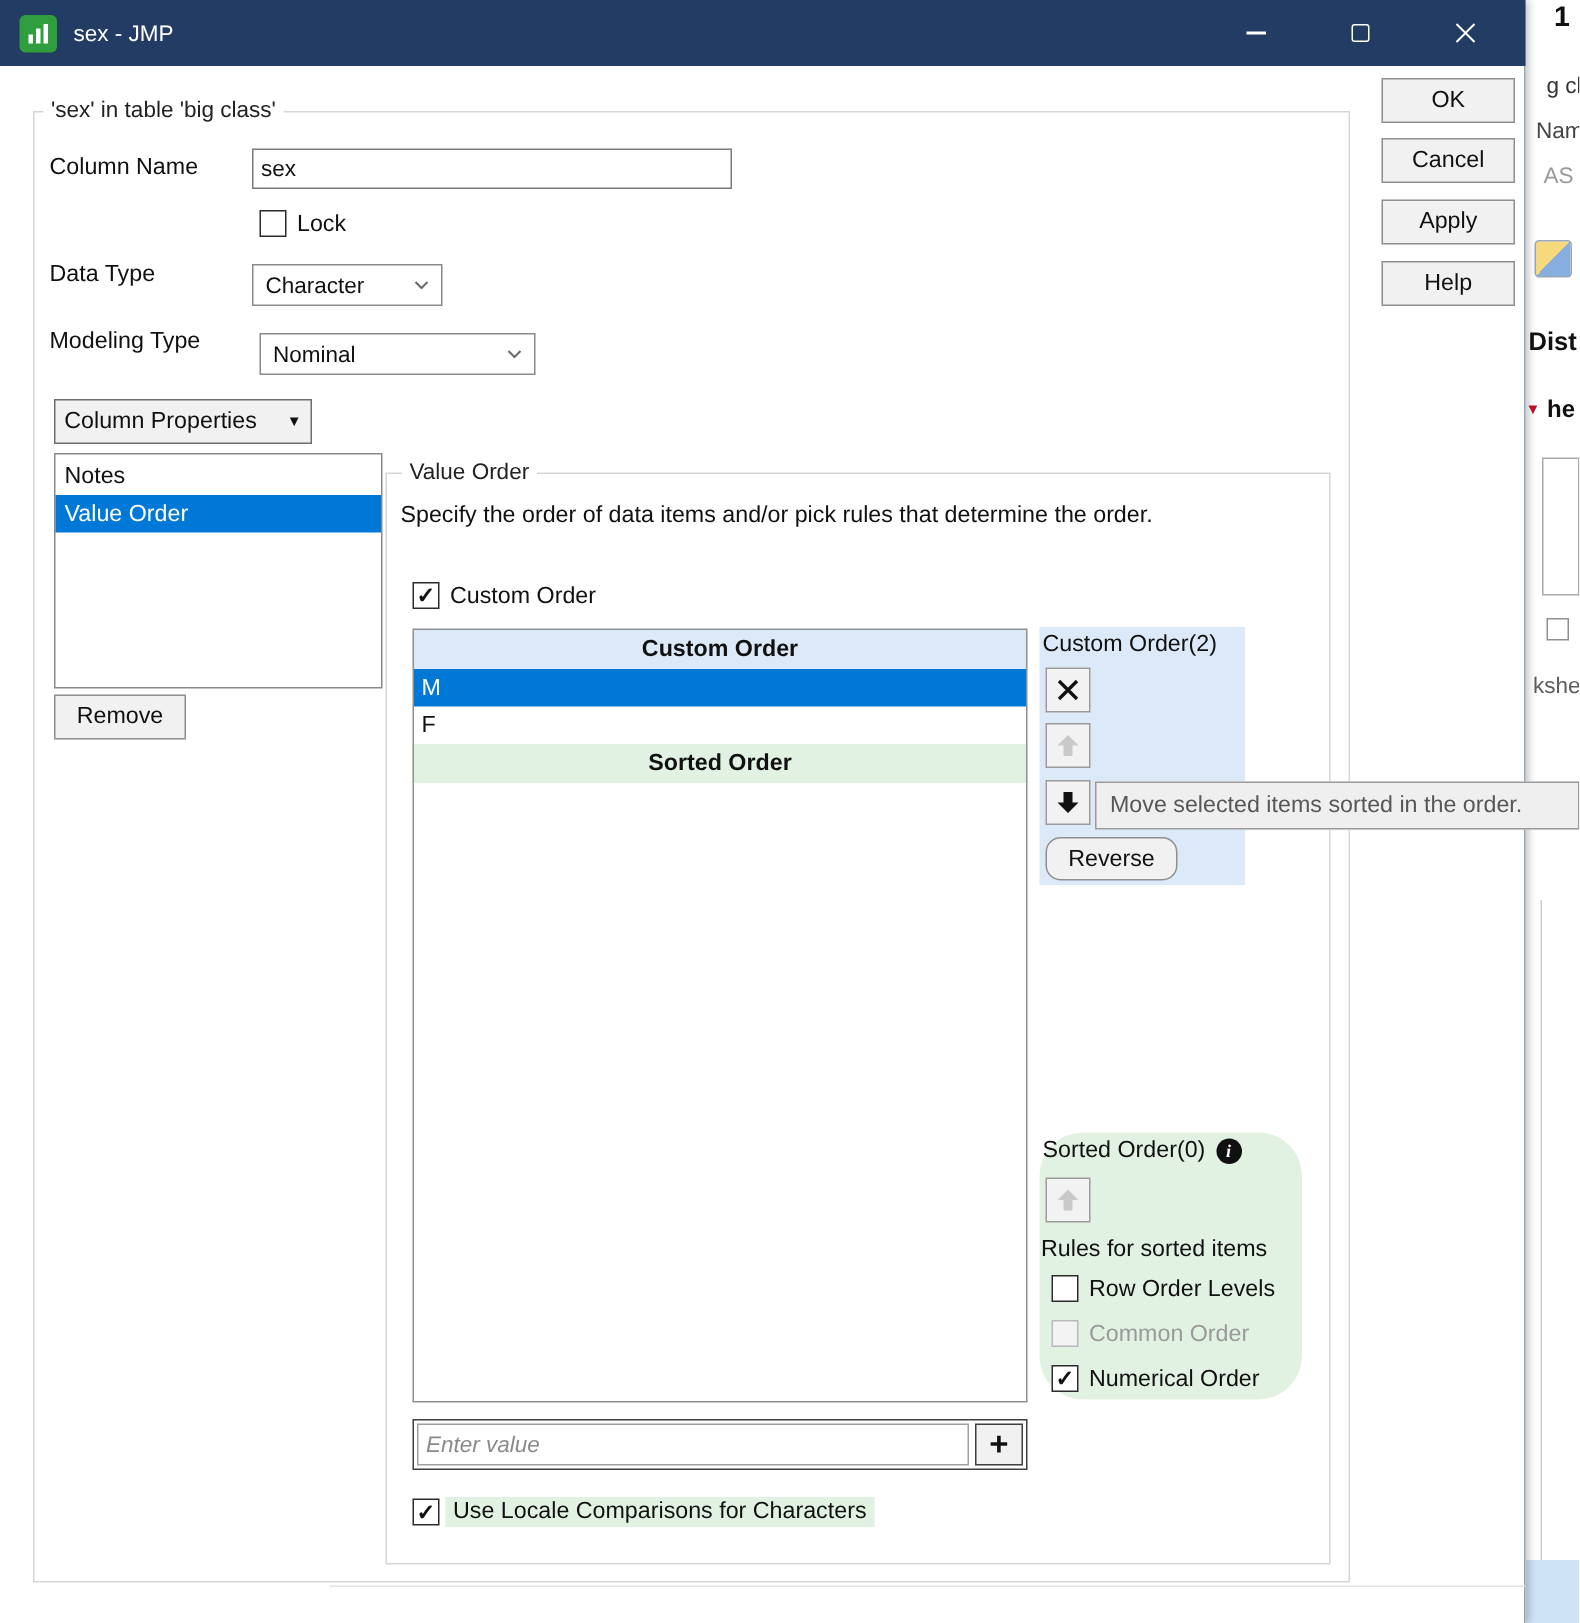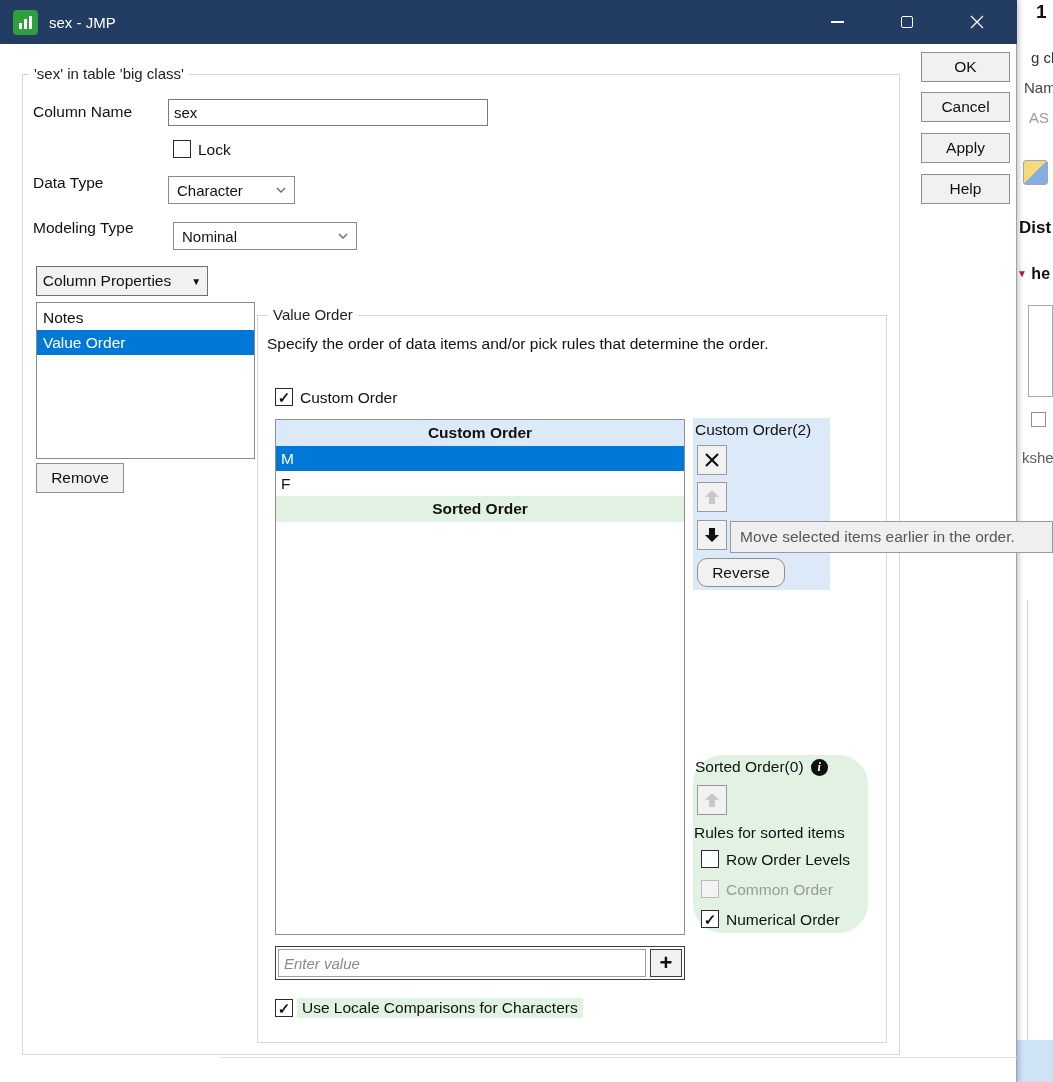--- a/index.html
+++ b/index.html
@@ -205,15 +205,15 @@
     <div class="abs greenlabel" style="left:297px;top:998px;">Use Locale Comparisons for Characters</div>
 
     <div class="abs btn" style="left:921px;top:52px;width:89px;height:30px;">OK</div>
     <div class="abs btn" style="left:921px;top:92px;width:89px;height:30px;">Cancel</div>
     <div class="abs btn" style="left:921px;top:133px;width:89px;height:30px;">Apply</div>
     <div class="abs btn" style="left:921px;top:174px;width:89px;height:30px;">Help</div>
 
     <div class="abs" style="left:220px;top:1057px;width:797px;height:1px;background:#e3e3e3;"></div>
   </div>
 
-  <div class="abs tooltip" style="left:730px;top:521px;width:323px;height:32px;">Move selected items earlier in the order.</div>
+  <div class="abs tooltip" style="left:730px;top:521px;width:323px;height:32px;">Move selected items sorted in the order.</div>
 
 </div>
 
 </body></html>

